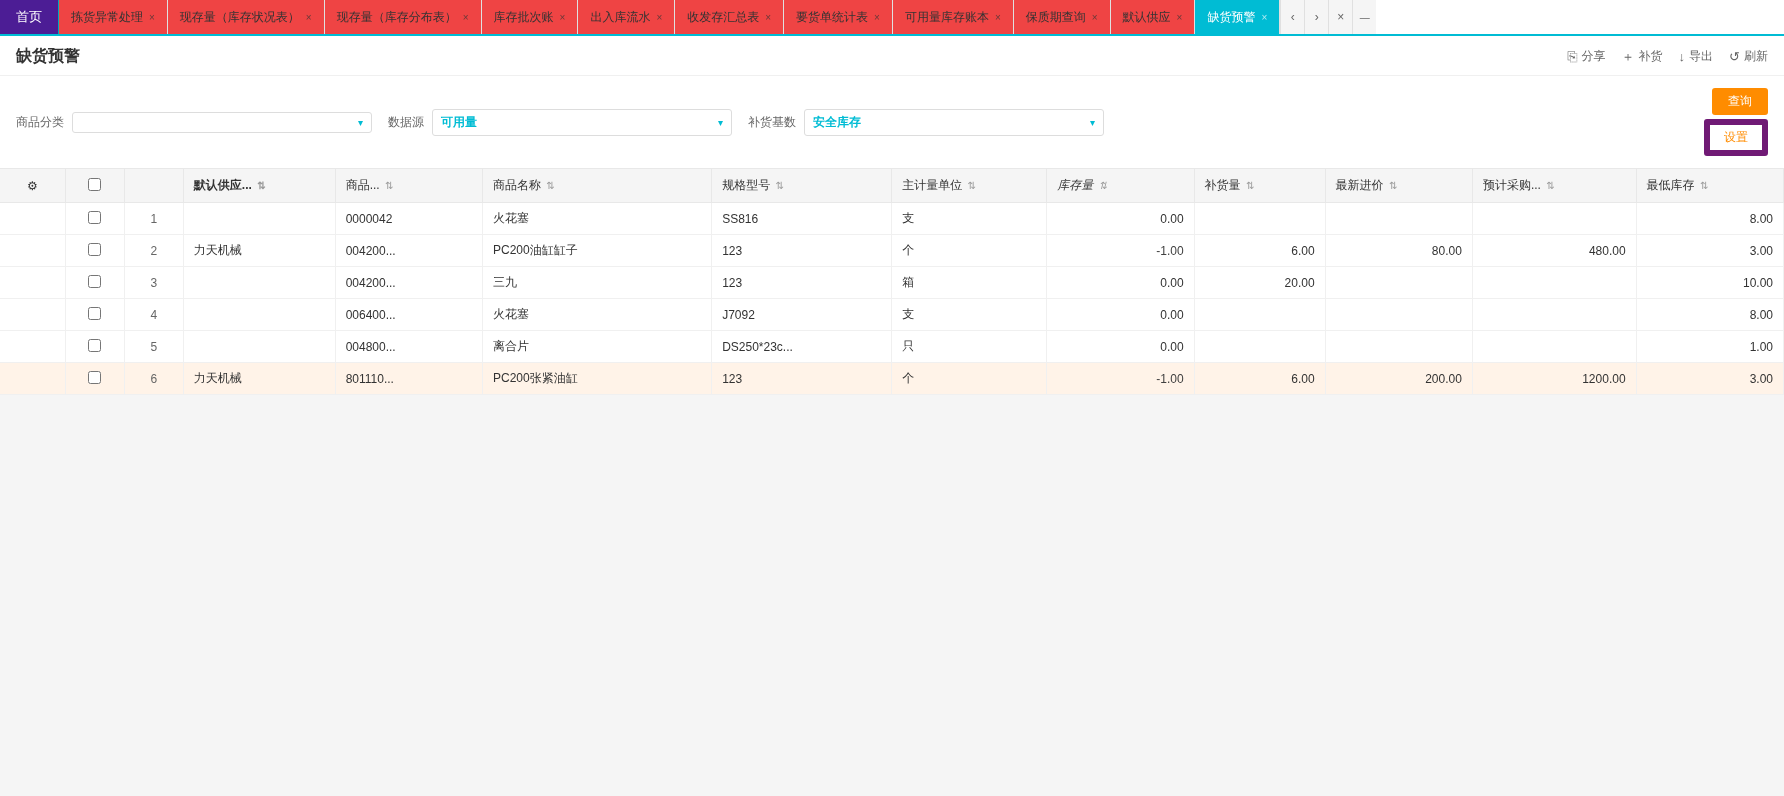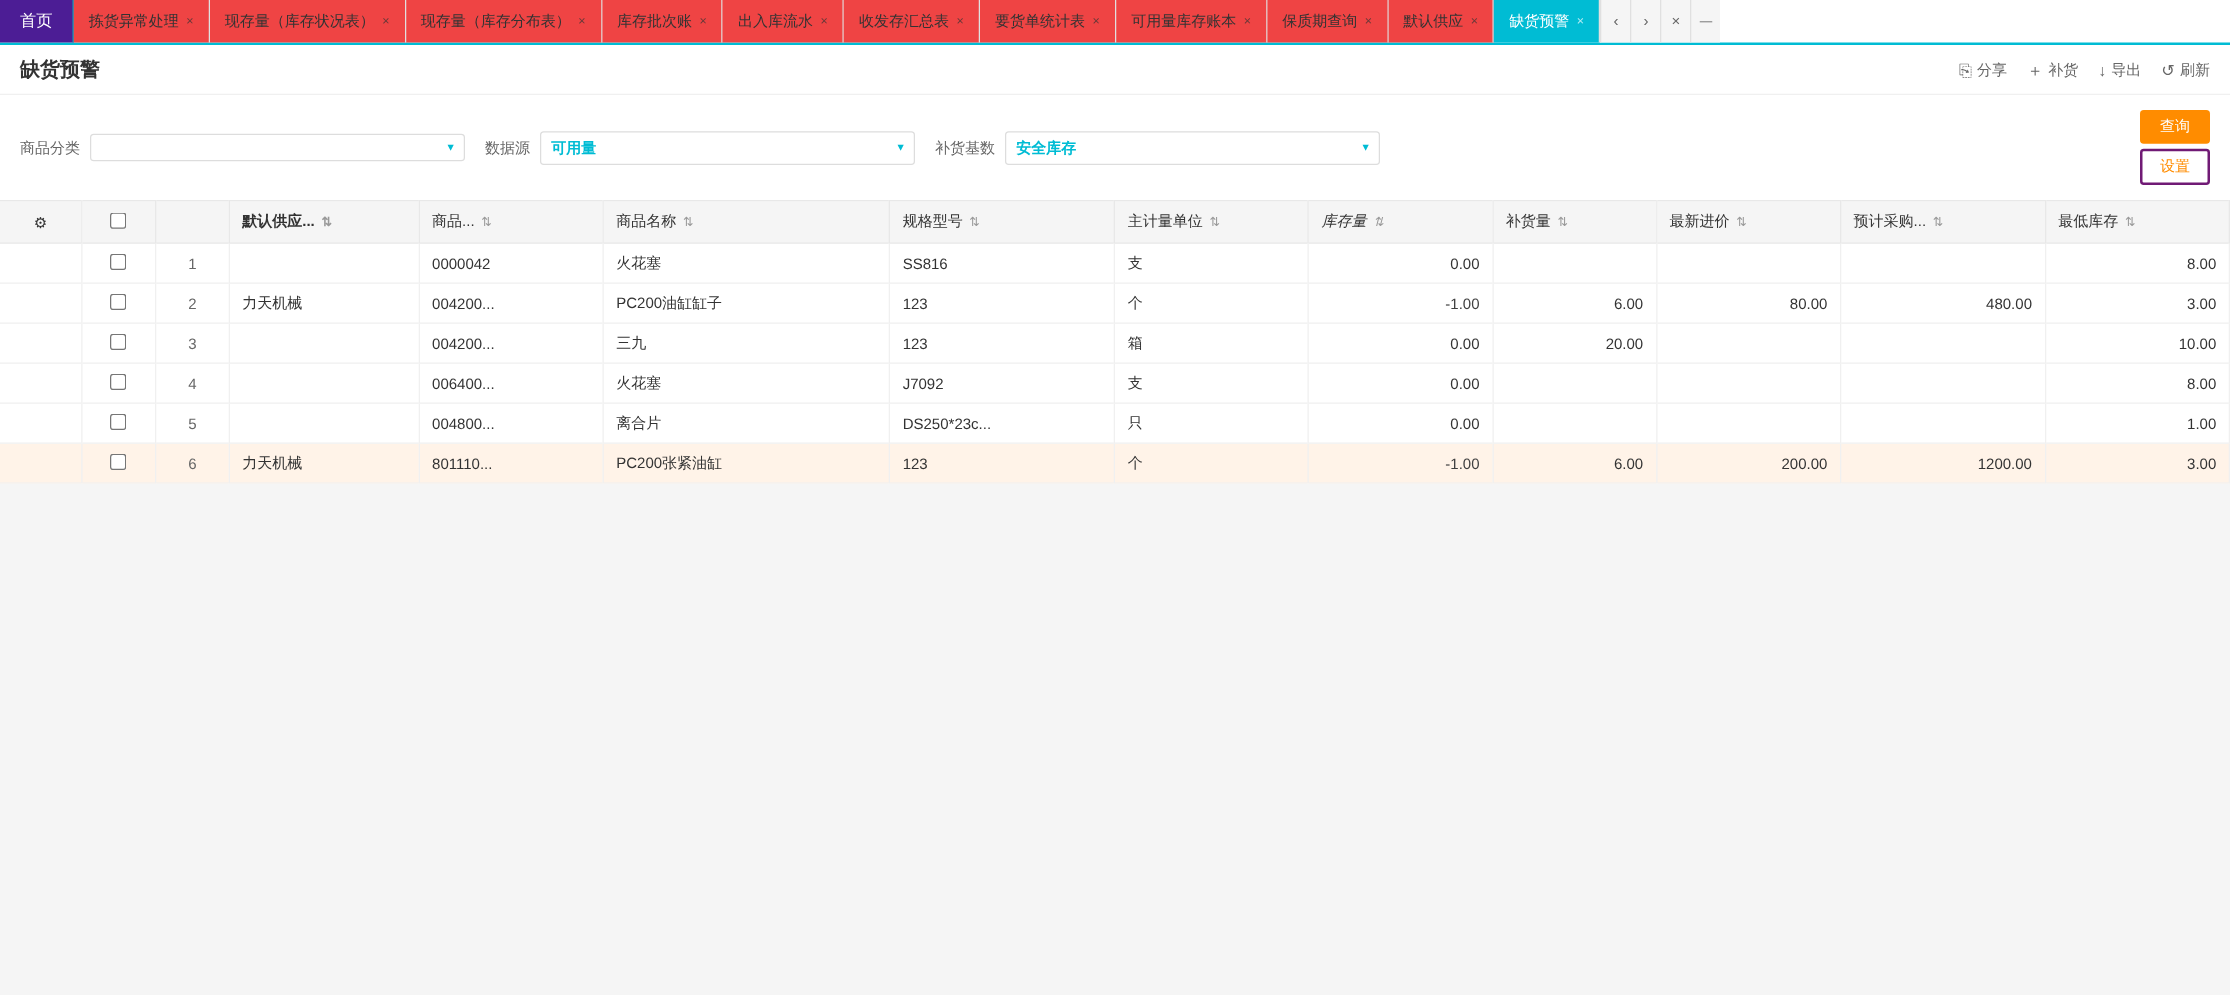--- a/index.html
+++ b/index.html
@@ -149,21 +149,21 @@
       border: none;
       border-radius: 3px;
       padding: 5px 16px;
       cursor: pointer;
       font-size: 12px;
       margin-left: auto;
     }
     .settings-btn {
       background: #fff;
       color: #ff8c00;
-      border: 2px solid #701a75;
+      border: 6px solid #701a75;
       border-radius: 3px;
       padding: 4px 14px;
       cursor: pointer;
       font-size: 12px;
     }
     .btn-group-right {
       display: flex;
       flex-direction: column;
       gap: 4px;
       margin-left: auto;

